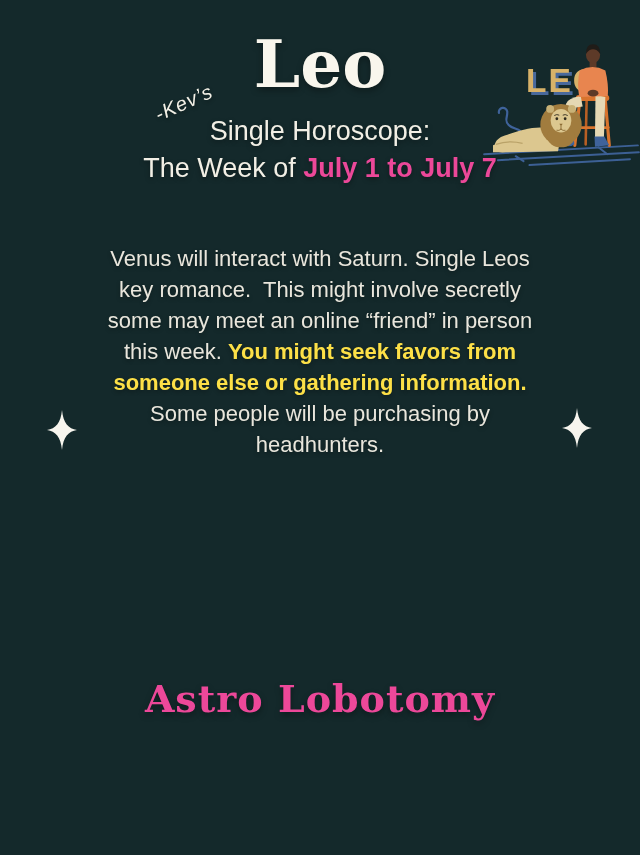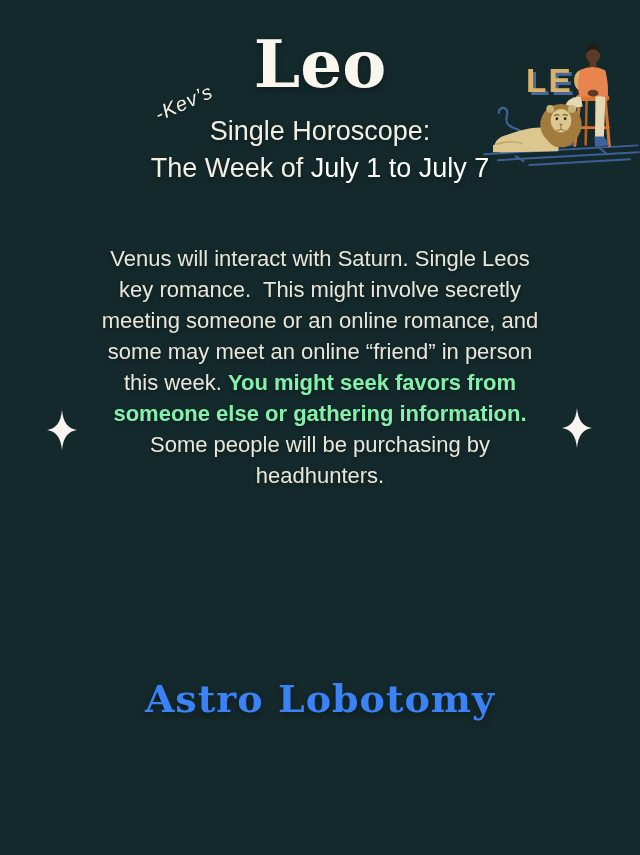--- a/index.html
+++ b/index.html
@@ -30,48 +30,48 @@
     letter-spacing:1px;
     text-shadow:0 2px 4px rgba(0,0,0,.3);
   }
   .subtitle{
     position:absolute;top:113px;left:0;width:640px;
     text-align:center;
     font-size:27px;line-height:37px;
     color:#f2efe5;
     text-shadow:0 2px 5px rgba(0,0,0,.35);
   }
-  .subtitle .bold{font-weight:400;color:#ffffff;}
+  .subtitle .bold{font-weight:700;color:#ec4899;}
 
   
   .leo-art{position:absolute;left:482px;top:34px;}
 
   
   .paragraph{
     position:absolute;top:243px;left:70px;width:500px;
     text-align:center;
     font-size:22px;line-height:31px;
     color:#e9e6dc;
     text-shadow:0 2px 4px rgba(0,0,0,.3);
   }
   .paragraph .line{white-space:pre;}
-  .paragraph .b{font-weight:700;color:#86efac;}
+  .paragraph .b{font-weight:700;color:#fde047;}
 
   
   .sparkle{position:absolute;}
   .sparkle-left{left:45px;top:408px;}
   .sparkle-right{left:560px;top:406px;}
 
   
   .brand{
     position:absolute;top:676px;left:0;width:640px;
     text-align:center;
     font-family:"DejaVu Serif","Liberation Serif",serif;
     font-weight:700;font-size:38px;
-    color:#3b82f6;
+    color:#ec4899;
     letter-spacing:1px;
     text-shadow:0 3px 6px rgba(0,0,0,.35);
   }
 </style>
 </head>
 <body>
 
 <div class="card">
 
   <div class="title">Leo</div>
@@ -136,21 +136,20 @@
       <circle cx="84.2" cy="86" r="1.4" fill="#2f2a1d"></circle>
       <path d="M73.5,82.5 q2.3,-1.5 4.4,-0.3 M82.1,82.2 q2.1,-1.2 4.4,0.3" stroke="#2f2a1d" stroke-width="0.9" fill="none" stroke-linecap="round"></path>
       <path d="M78.3,91 h3.4 l-1.7,2.6 z" fill="#8a6a33"></path>
       <path d="M80,93.6 v3 M80,96.6 q-2,2 -4.2,1.2 M80,96.6 q2,2 4.2,1.2" stroke="#8a6a33" stroke-width="0.9" fill="none" stroke-linecap="round"></path>
     </g>
   </svg>
 
   <div class="paragraph">
     <div class="line"><span>Venus will interact with Saturn. Single Leos</span></div>
     <div class="line"><span>key romance.  This might involve secretly</span></div>
-    <div class="line"><span>meeting someone or an online romance, and</span></div>
     <div class="line"><span>some may meet an online “friend” in person</span></div>
     <div class="line"><span>this week. </span><span class="b">You might seek favors from</span></div>
     <div class="line"><span class="b">someone else or gathering information.</span></div>
     <div class="line"><span>Some people will be purchasing by</span></div>
     <div class="line"><span>headhunters.</span></div>
   </div>
 
   <svg class="sparkle sparkle-left" width="34" height="44" viewBox="-17 -22 34 44" aria-hidden="true">
     <path d="M0,-20 C1.2,-7 6.5,-1.2 15,0 C6.5,1.2 1.2,7 0,20 C-1.2,7 -6.5,1.2 -15,0 C-6.5,-1.2 -1.2,-7 0,-20 Z" fill="#f7f5ee"></path>
   </svg>

